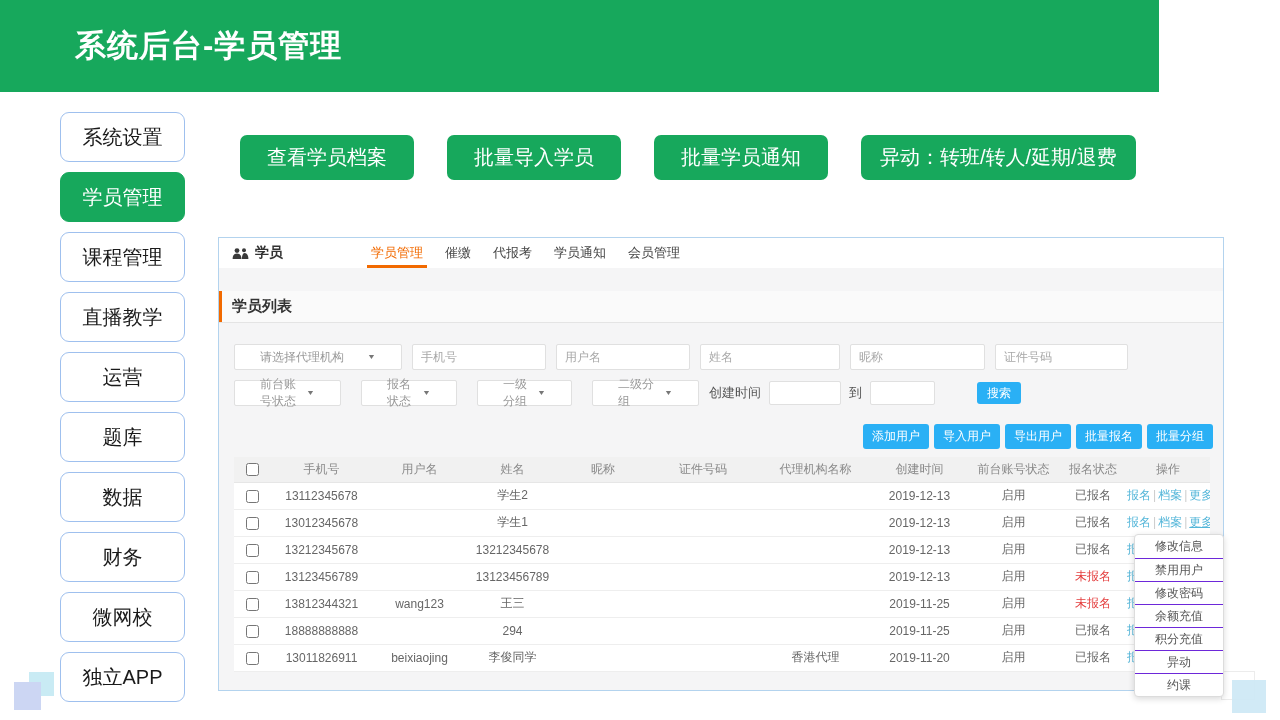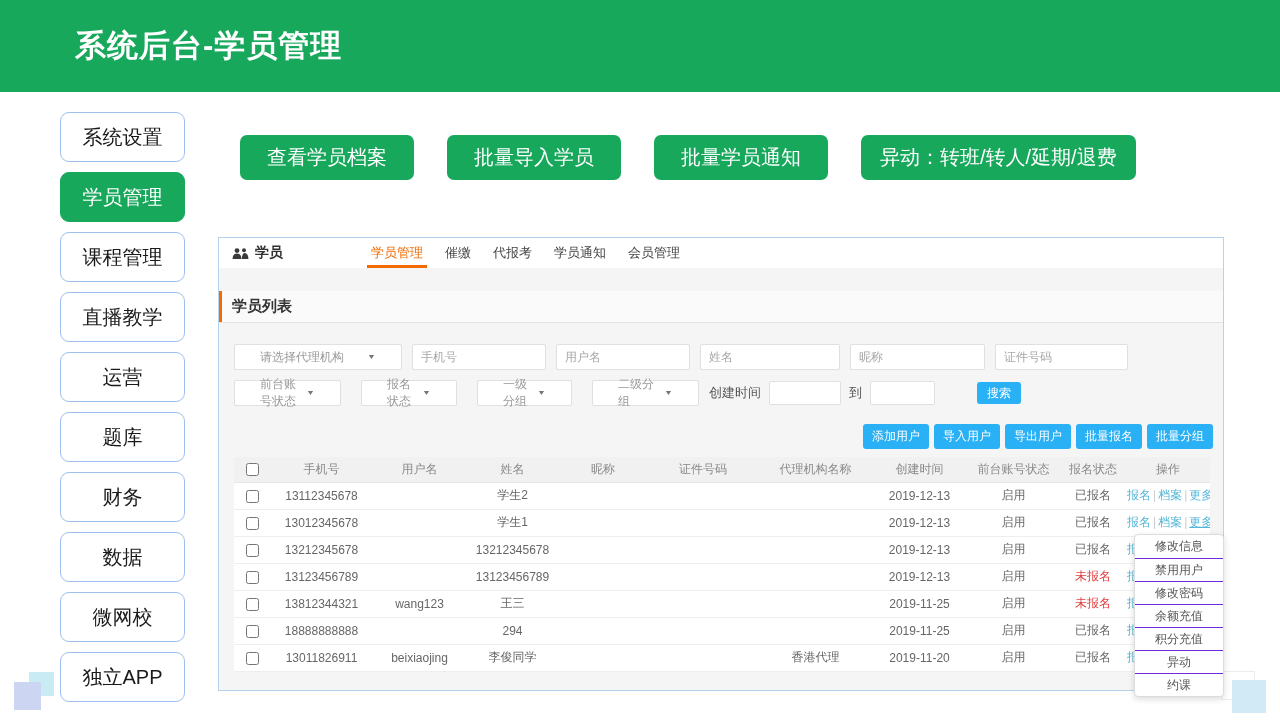--- a/index.html
+++ b/index.html
@@ -1,21 +1,21 @@
 <!DOCTYPE html>
 <html><head>
 <meta charset="utf-8">
 <style>
   * { box-sizing: border-box; }
   html,body { margin:0; padding:0; background:#fff; }
   body { font-family:"Liberation Sans","DejaVu Sans",sans-serif; }
   .page { position:relative; width:1280px; height:720px; background:#fff; overflow:hidden; }
 
   
-  .app-header { position:absolute; left:0; top:0; width:1280px; height:92px; background:#17a85c; }
+  .app-header { position:absolute; left:0; top:0; width:1159px; height:92px; background:#17a85c; }
   .app-title { margin:0; padding-left:75px; line-height:92px; font-size:31px; font-weight:600; color:#fff; letter-spacing:1px; }
 
   
   .sidebar { position:absolute; left:60px; top:112px; width:125px; }
   .side-item { height:50px; margin-bottom:10px; background:#fff; border:1px solid #9fc0ee; border-radius:9px;
                display:flex; align-items:center; justify-content:center; font-size:20px; color:#1a1a1a; cursor:pointer; }
   .side-item.active { background:#17a85c; border-color:#17a85c; color:#fff; }
 
   
   .quick { position:absolute; left:240px; top:135px; display:flex; }
@@ -99,22 +99,22 @@
     <h1 class="app-title">系统后台-学员管理</h1>
   </header>
 
   <nav class="sidebar">
       <div class="side-item">系统设置</div>
       <div class="side-item active">学员管理</div>
       <div class="side-item">课程管理</div>
       <div class="side-item">直播教学</div>
       <div class="side-item">运营</div>
       <div class="side-item">题库</div>
+      <div class="side-item">数据</div>
       <div class="side-item">财务</div>
-      <div class="side-item">数据</div>
       <div class="side-item">微网校</div>
       <div class="side-item">独立APP</div>
     </nav>
 
   <div class="quick">
       <button class="quick-btn">查看学员档案</button>
       <button class="quick-btn">批量导入学员</button>
       <button class="quick-btn">批量学员通知</button>
       <button class="quick-btn">异动：转班/转人/延期/退费</button>
     </div>

